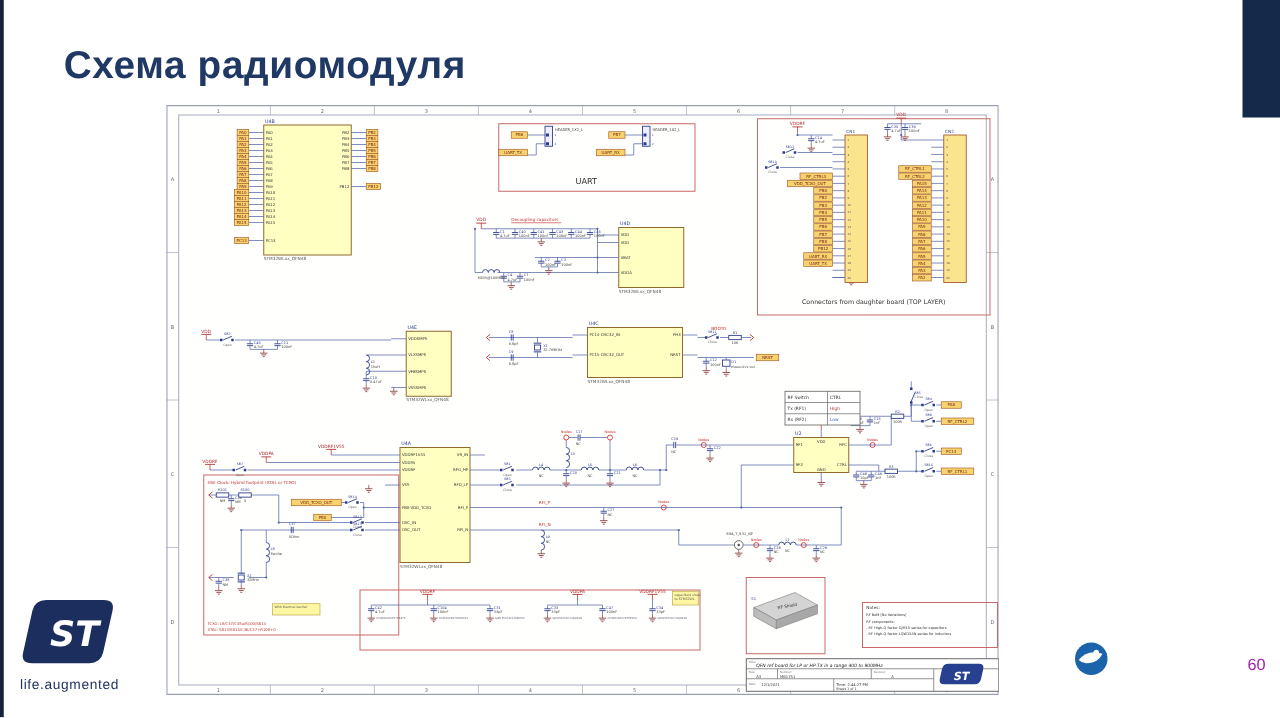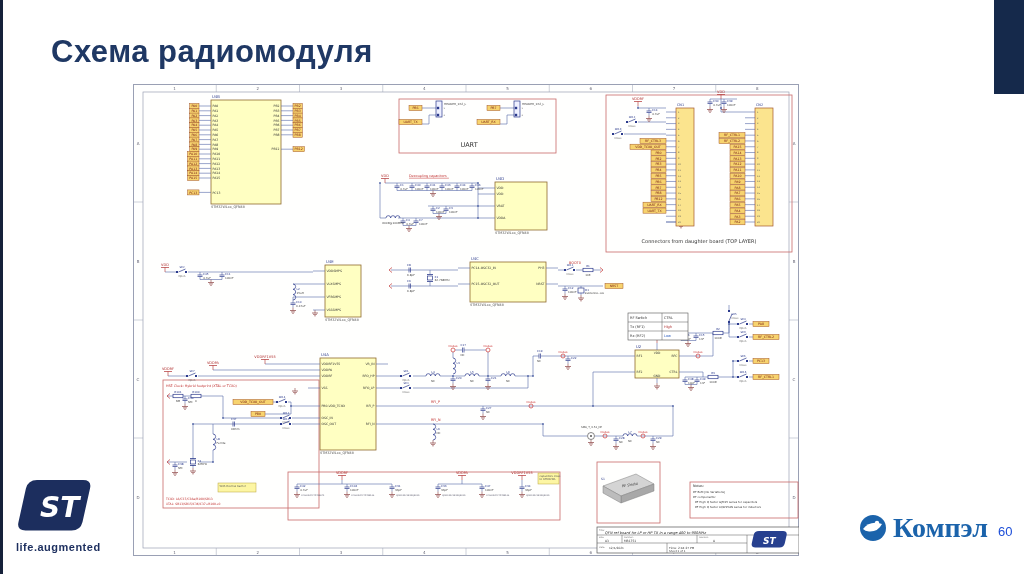--- a/index.html
+++ b/index.html
@@ -6,25 +6,25 @@
   .slide{position:relative;width:1024px;height:574px;background:#fff;overflow:hidden;
          font-family:"Liberation Sans",sans-serif;}
   .left-strip{position:absolute;left:0;top:0;width:3px;height:574px;background:#16213a;}
   .accent-bar{position:absolute;left:994px;top:0;width:30px;height:94px;background:#15294b;}
   .page-title{position:absolute;left:33px;top:16px;margin:18px;font-size:31px;font-weight:bold;
               color:#1f3864;letter-spacing:0.5px;}
   .sheet{position:absolute;left:133px;top:84px;width:558px;height:472px;background:#fffffe;}
   .sheet svg{display:block;}
   svg text{font-family:"DejaVu Sans",sans-serif;}
   .st-logo{position:absolute;left:16px;top:478px;width:120px;height:84px;}
-  .st-caption{font-size:11px;font-weight:bold;color:#1c2e5e;margin-top:1px;letter-spacing:0.5px;}
+  .st-caption{font-size:11px;font-weight:normal;color:#1c2e5e;margin-top:1px;letter-spacing:0.5px;}
   .kompel{position:absolute;left:858px;top:512px;display:flex;align-items:center;}
   .kompel-text{font-size:28px;font-weight:bold;color:#1b63ab;margin-left:5px;
                font-family:"Liberation Serif",serif;}
-  .page-number{position:absolute;left:998px;top:524px;font-size:13px;color:#1d4ed8;}
+  .page-number{position:absolute;left:998px;top:524px;font-size:13px;color:#a21caf;}
 </style>
 </head>
 <body>
 
 <div class="slide">
   <div class="left-strip"></div>
   <div class="accent-bar"></div>
   <h1 class="page-title">Схема радиомодуля</h1>
 
   <div class="sheet">
@@ -1908,17 +1908,16 @@
     </svg>
     <div class="st-caption">life.augmented</div>
   </div>
 
   <div class="kompel">
     <svg width="30" height="30" viewBox="0 0 30 30">
       <circle cx="15" cy="15" r="13" fill="#1b63ab"></circle>
       <path d="M5,16 q7,-9 19,-5 q-4,8 -13,7.5 q-4,-0.3 -6,-2.5 z" fill="#ffffff"></path>
       <circle cx="19" cy="10" r="2.2" fill="#ffffff"></circle>
     </svg>
-    <span class="kompel-text">Компэл</span>
   </div>
 
   <div class="page-number">60</div>
 </div>
 
 </body></html>

